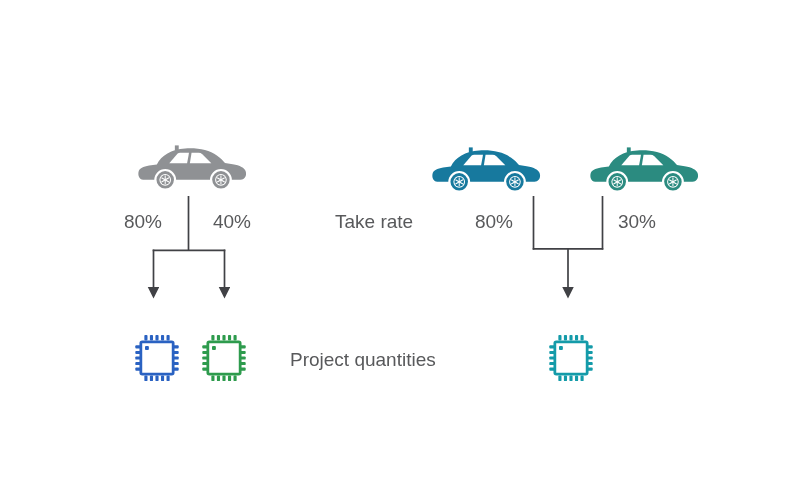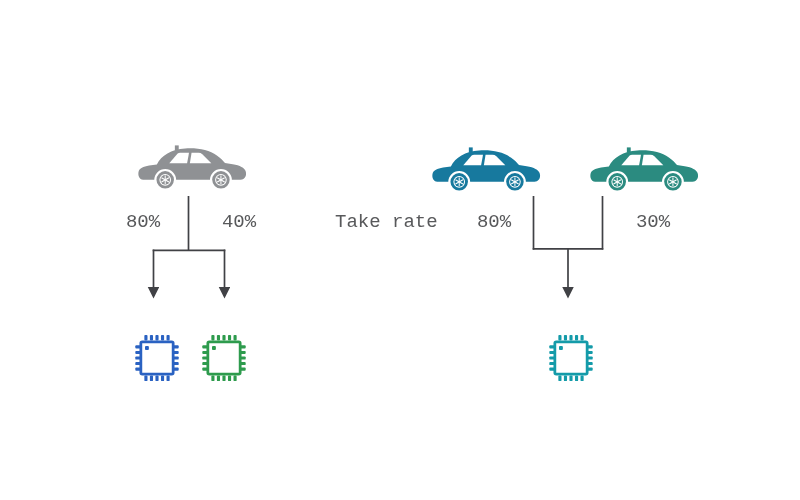--- a/index.html
+++ b/index.html
@@ -3,43 +3,43 @@
 <meta charset="utf-8">
 <style>
   :root {
     --gray-car:#8F9194; --blue-car:#17799E; --teal-car:#2B8B80;
     --blue-chip:#2A62C2; --green-chip:#2E9B4D; --teal-chip:#149BA9;
     --line:#404145; --text:#58595B; --bg:#FFFFFF;
   }
   html,body { margin:0; padding:0; }
   .canvas {
     position:relative; width:800px; height:416px; background:var(--bg);
-    font-family:Liberation Mono, monospace; overflow:hidden;
+    font-family:Liberation Sans, sans-serif; overflow:hidden;
   }
   .defs { position:absolute; width:0; height:0; }
   .car { position:absolute; width:112px; height:48px; display:block; }
   #car-gray  { left:136px; top:143px; color:var(--gray-car); }
   #car-blue  { left:430px; top:145px; color:var(--blue-car); }
   #car-teal  { left:588px; top:145px; color:var(--teal-car); }
   .chip { position:absolute; width:48px; height:52px; display:block; }
   #chip-blue  { left:133px; top:332px; color:var(--blue-chip); }
   #chip-green { left:200px; top:332px; color:var(--green-chip); }
   #chip-teal  { left:547px; top:332px; color:var(--teal-chip); }
   .connectors { position:absolute; left:0; top:0; width:800px; height:500px; }
   .connectors line { stroke:var(--line); stroke-width:1.7; }
   .connectors marker path { fill:var(--line); }
   .txt {
     position:absolute; color:var(--text); font-size:19px; line-height:24px;
     white-space:nowrap;
   }
   .pct { transform:translateX(-50%); }
   #pct-l1 { left:143px; top:210px; }
-  #pct-l2 { left:239px; top:210px; }
+  #pct-l2 { left:232px; top:210px; }
   #pct-r1 { left:494px; top:210px; }
-  #pct-r2 { left:637px; top:210px;margin-left:16px; }
+  #pct-r2 { left:637px; top:210px; }
   #take-rate { left:315px; top:210px;margin-left:20px; }
   #project-quantities { left:290px; top:348px; }
 </style>
 </head>
 <body>
 
 <div class="canvas">
 
   <svg class="defs" aria-hidden="true">
     <defs>
@@ -132,20 +132,21 @@
     <line x1="532.7" y1="248.8" x2="603.3" y2="248.8"></line>
     <line x1="568" y1="248.8" x2="568" y2="296" marker-end="url(#arrow)"></line>
   </svg>
 
   <div class="txt pct" id="pct-l1">80%</div>
   <div class="txt pct" id="pct-l2">40%</div>
   <div class="txt pct" id="pct-r1">80%</div>
   <div class="txt pct" id="pct-r2">30%</div>
 
   <div class="txt" id="take-rate">Take rate</div>
+  <div class="txt" id="project-quantities">Project quantities</div>
 
   <svg class="chip" id="chip-blue" viewBox="0 0 52 56">
       <use href="#chip-shape"></use>
     </svg>
   <svg class="chip" id="chip-green" viewBox="0 0 52 56">
       <use href="#chip-shape"></use>
     </svg>
   <svg class="chip" id="chip-teal" viewBox="0 0 52 56">
       <use href="#chip-shape"></use>
     </svg>

